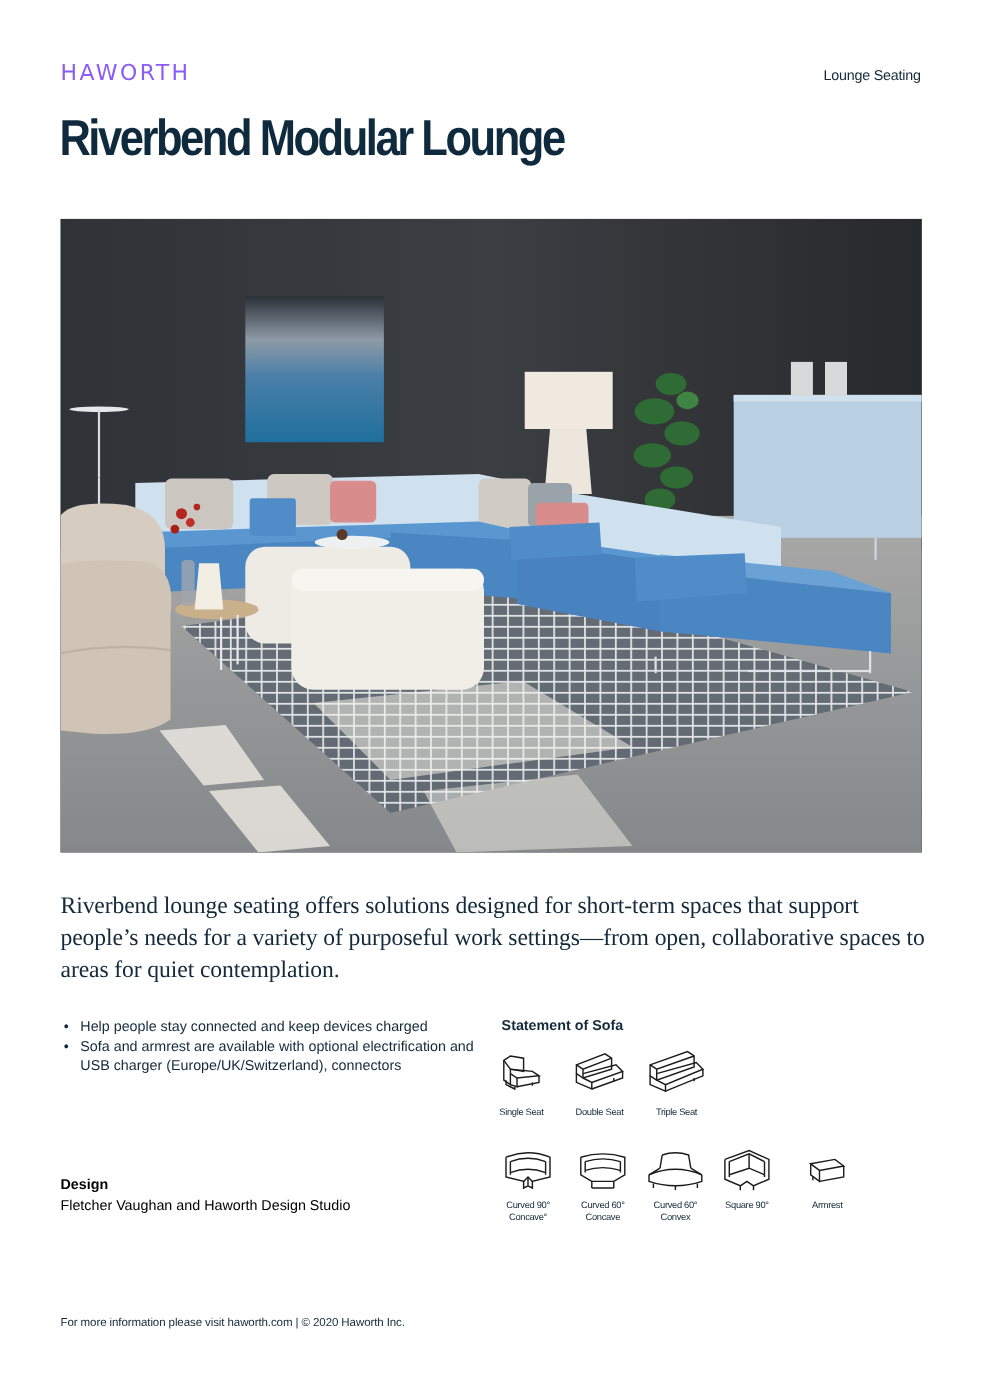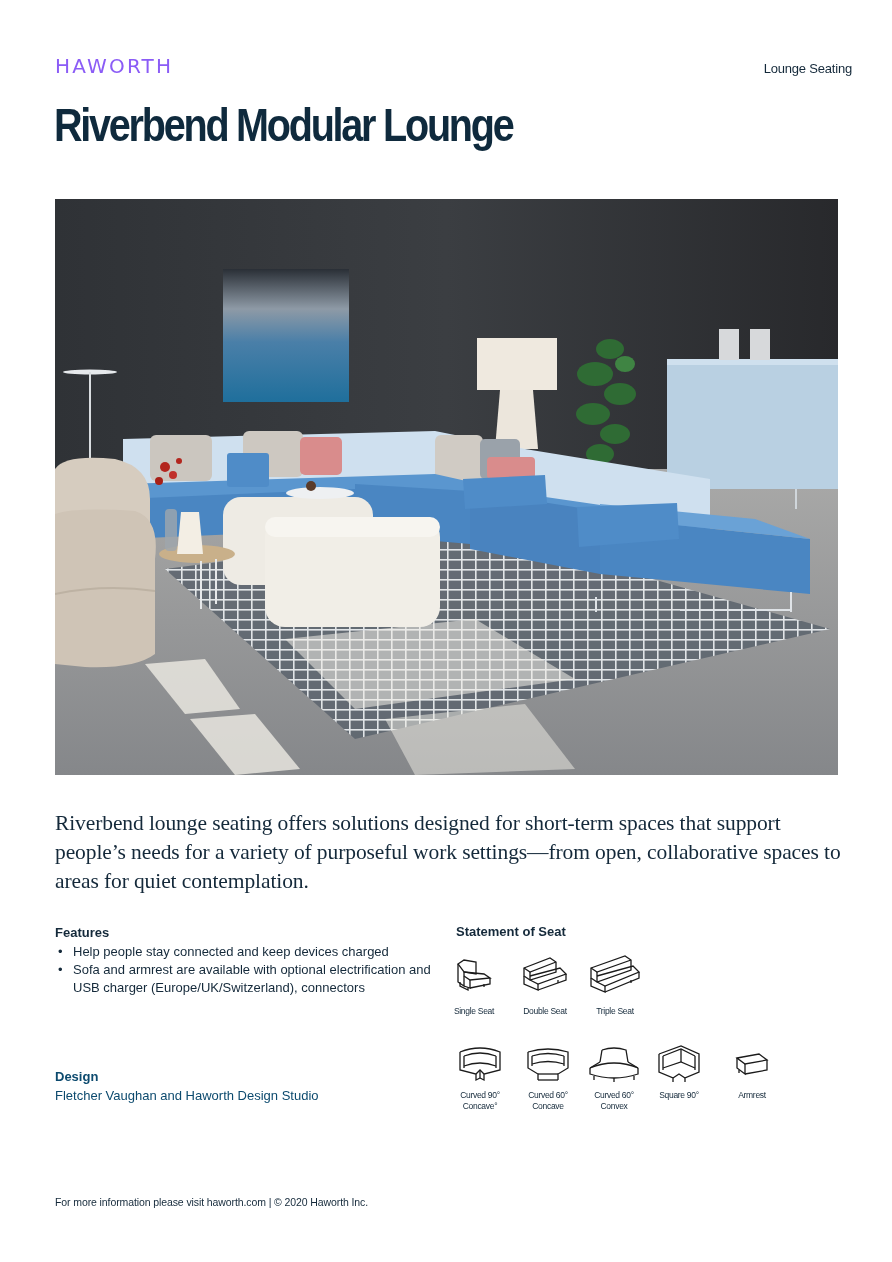--- a/index.html
+++ b/index.html
@@ -1,33 +1,33 @@
 <!DOCTYPE html>
 <html><head>
 <meta charset="utf-8">
 <style>
   * { box-sizing: border-box; margin: 0; padding: 0; }
   html, body { width: 892px; height: 1262px; background: #ffffff; overflow: hidden; }
   body { position: relative; font-family: "Liberation Sans", sans-serif; color: #14293a; }
 
   .logo { position: absolute; left: 55px; top: 54px; font-family: "DejaVu Sans", sans-serif; font-size: 20px; letter-spacing: 2.2px; color: #8b5cf6; font-weight: normal; }
-  .category { position: absolute; right: 40px; top: 61px; font-size: 13px; color: #14293a; letter-spacing: -0.2px; }
+  .category { position: absolute; right: 55px; top: 61px; font-size: 13px; color: #14293a; letter-spacing: -0.2px; }
   .title { position: absolute; left: 54px; top: 98px; font-family: "Liberation Sans", sans-serif; font-weight: bold; font-size: 46px; color: #0f2a3d; letter-spacing: -2.6px; transform: scaleX(0.86); transform-origin: left top; white-space: nowrap; }
 
   .hero { position: absolute; left: 55px; top: 199px; width: 783px; height: 576px; overflow: hidden; background: #3a3d41; }
   .hero svg { display: block; width: 100%; height: 100%; }
 
   .intro { position: absolute; left: 55px; top: 809px; width: 790px; font-family: "Liberation Serif", serif; font-size: 21.5px; line-height: 29px; color: #14293a; letter-spacing: -0.1px; }
 
   .features { position: absolute; left: 55px; top: 924px; width: 380px; font-size: 13px; line-height: 18px; color: #14293a; }
   .section-heading { font-weight: bold; font-size: 13px; margin-bottom: 1px; }
   .features ul { list-style: none; }
   .features li { position: relative; padding-left: 18px; }
   .features li::before { content: "•"; position: absolute; left: 3px; top: 0; }
-  .design { position: absolute; left: 55px; top: 1068px; font-size: 13px; line-height: 18px; color: #0c4a6e; }
+  .design { position: absolute; left: 55px; top: 1068px; font-size: 13px; line-height: 18px; color: #000000; }
 
   .sol { position: absolute; left: 456px; top: 924px; width: 380px; }
   .sol-heading { font-weight: bold; font-size: 13px; color: #14293a; }
   .icon-item { position: absolute; text-align: center; font-size: 8.5px; line-height: 11px; color: #14293a; letter-spacing: -0.3px; }
   .icon-item svg { display: block; margin: 0 auto; }
 
   .footer { position: absolute; left: 55px; top: 1196px; font-size: 10.5px; color: #14293a; letter-spacing: -0.1px; }
 </style>
 </head>
 <body>
@@ -140,34 +140,33 @@
     <circle cx="110" cy="268" r="5" fill="#b3261e"></circle>
     <circle cx="118" cy="276" r="4" fill="#c0302a"></circle>
     <circle cx="104" cy="282" r="4" fill="#a82018"></circle>
     <circle cx="124" cy="262" r="3" fill="#b3261e"></circle>
   </svg>
 </div>
 
 <p class="intro">Riverbend lounge seating offers solutions designed for short-term spaces that support people’s needs for a variety of purposeful work settings—from open, collaborative spaces to areas for quiet contemplation.</p>
 
 <div class="features">
-  <div class="section-heading">Features</div>
   <ul>
     <li>Help people stay connected and keep devices charged</li>
     <li>Sofa and armrest are available with optional electrification and USB charger (Europe/UK/Switzerland), connectors</li>
   </ul>
 </div>
 
 <div class="design">
   <div class="section-heading">Design</div>
   <div>Fletcher Vaughan and Haworth Design Studio</div>
 </div>
 
 <div class="sol">
-  <div class="sol-heading">Statement of Seat</div>
+  <div class="sol-heading">Statement of Sofa</div>
 
   <div class="icon-item" style="left:-6px; top:30px; width:48px;">
     <svg width="40" height="40" viewBox="0 0 40 40" fill="none" stroke="#1b1b1b" stroke-width="1.3">
       <path d="M4,10 L10,6 L22,8 L22,20 L10,18 Z"></path>
       <path d="M4,10 L4,28 L10,32 L10,18"></path>
       <path d="M10,18 L30,20 L36,24 L16,26 L10,22"></path>
       <path d="M16,26 L16,34 L10,32"></path>
       <path d="M36,24 L36,30 L16,34"></path>
       <path d="M6,28 L6,32 L14,36 L14,34"></path>
       <path d="M30,30 L30,33"></path>

